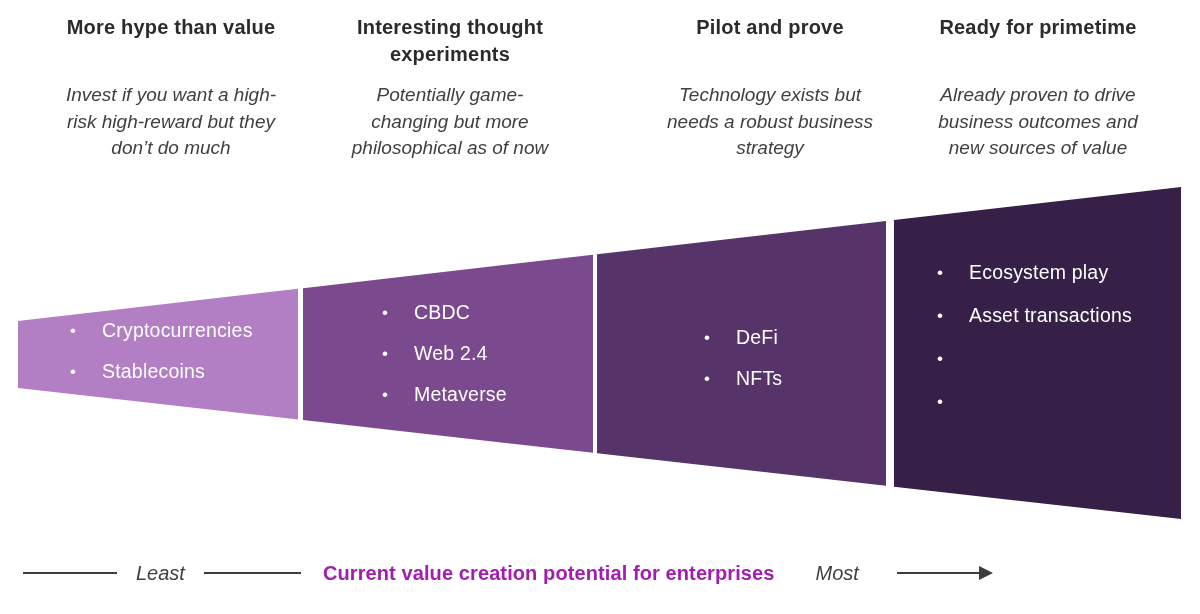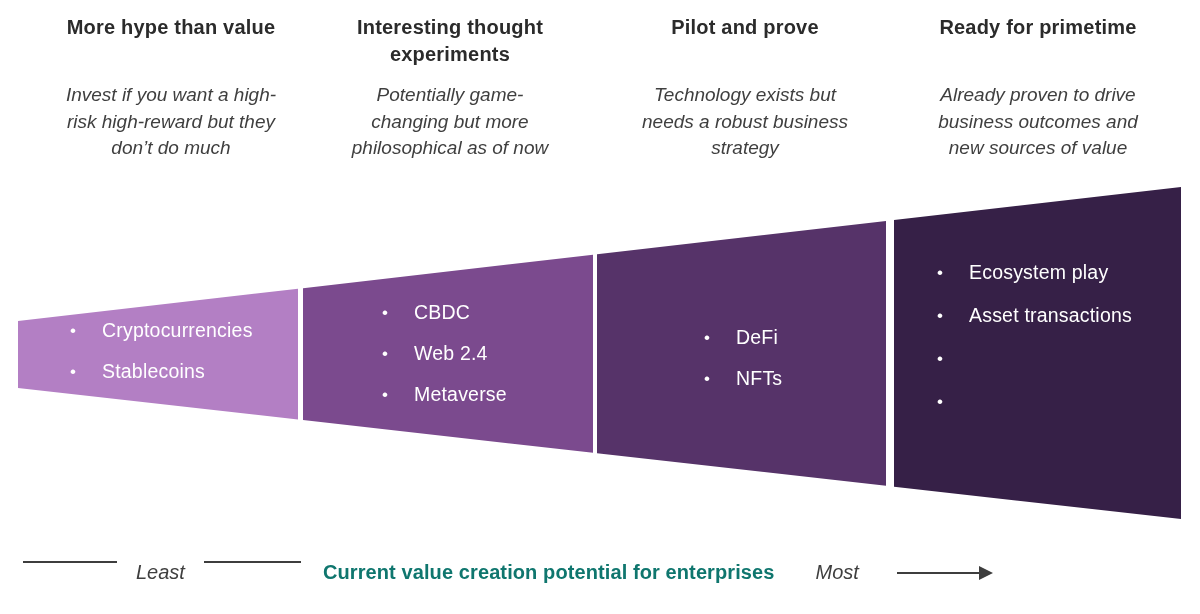--- a/index.html
+++ b/index.html
@@ -3,21 +3,21 @@
 <meta charset="utf-8">
 <style>
   html,body { margin:0; padding:0; background:#ffffff; }
   .canvas {
     position:relative; width:1200px; height:614px; background:#ffffff;
     font-family:"Liberation Sans", sans-serif; overflow:hidden;
   }
 
   
   .col { position:absolute; top:14px; width:300px; text-align:center; }
-  .col-1 { left:21px; } .col-2 { left:300px; } .col-3 { left:595px; } .col-4 { left:888px; }
+  .col-1 { left:21px; } .col-2 { left:300px; } .col-3 { left:620px; } .col-4 { left:888px; }
   .col h3 {
     margin:0 0 4px 0; min-height:54px; font-size:20px; line-height:27px;
     font-weight:600; color:#2b2b2b; letter-spacing:0.2px; white-space:pre-line;
   }
   .col p {
     margin:14px; font-style:italic; font-size:19px; line-height:26.5px;
     color:#3f3f3f; white-space:pre-line;
   }
 
   
@@ -32,26 +32,26 @@
   .bullet { width:18px; text-align:center; margin-right:20px; font-size:17px; flex:none; }
   .item-text { white-space:pre-line;text-align:right; }
   #list-1 { left:64px;  top:317px; }
   #list-2 { left:376px; top:299px; }
   #list-3 { left:698px; top:324px; }
   #list-4 { left:931px; top:259px; }
 
   
   .axis {
     position:absolute; left:23px; top:561px; width:1167px; height:24px;
-    display:flex; 
+    display:flex; align-items:center;
   }
   .axis .line { height:2px; background:#3d3d3d; flex:none; }
   .line-a { width:94px; } .line-b { width:97px; } .line-c { flex:1 1 auto; }
   .axis-label { font-style:italic; font-size:20px; color:#3f3f3f; margin:0 19px; white-space:nowrap; }
-  .axis-title { font-weight:700; font-size:20px; color:#0f766e; margin:0 22px; white-space:nowrap; letter-spacing:0.1px; }
+  .axis-title { font-weight:700; font-size:20px; color:#a21caf; margin:0 22px; white-space:nowrap; letter-spacing:0.1px; }
   .arrow { display:flex; align-items:center; flex:none; margin-left:19px; }
   .arrow .shaft { width:82px; height:2px; background:#3d3d3d; }
   .arrow .head {
     width:0; height:0; border-left:14px solid #3d3d3d;
     border-top:7px solid transparent; border-bottom:7px solid transparent;
   }
 </style>
 </head>
 <body>
 

